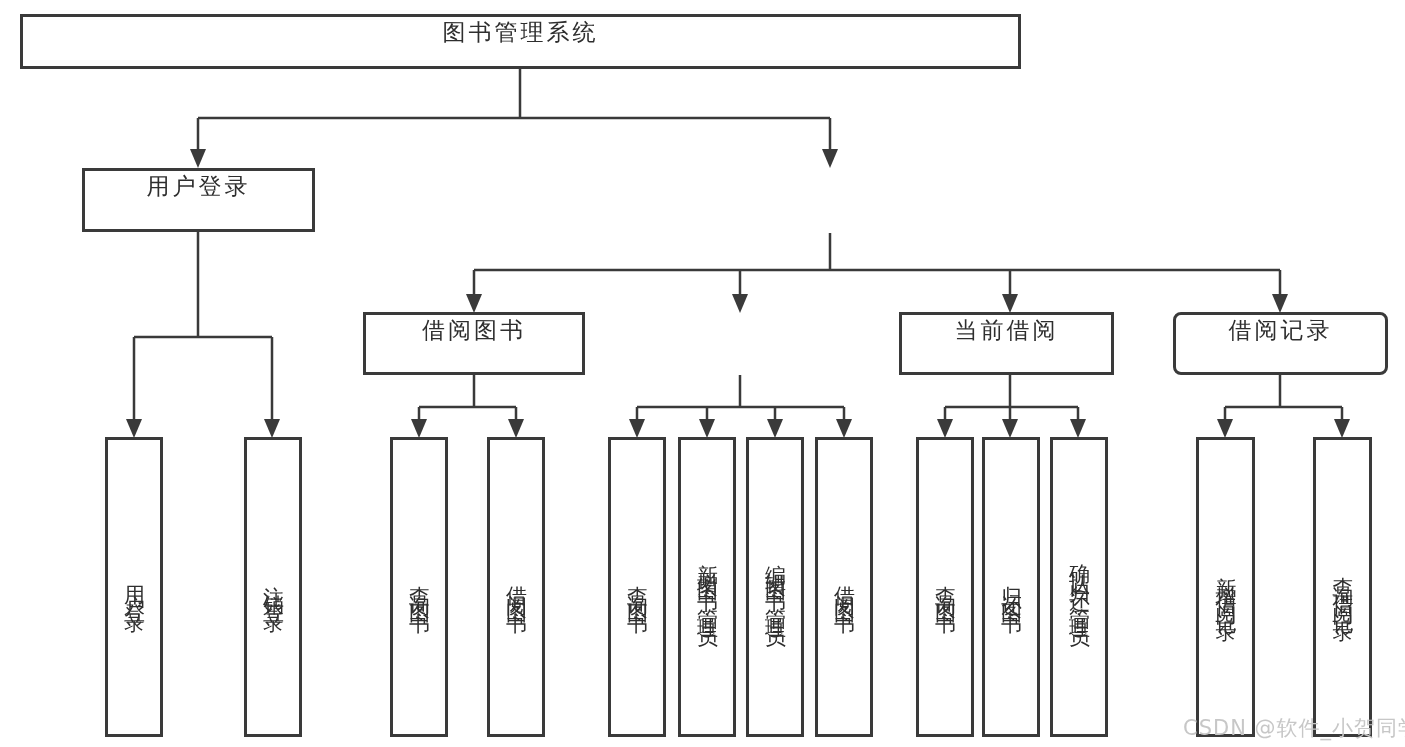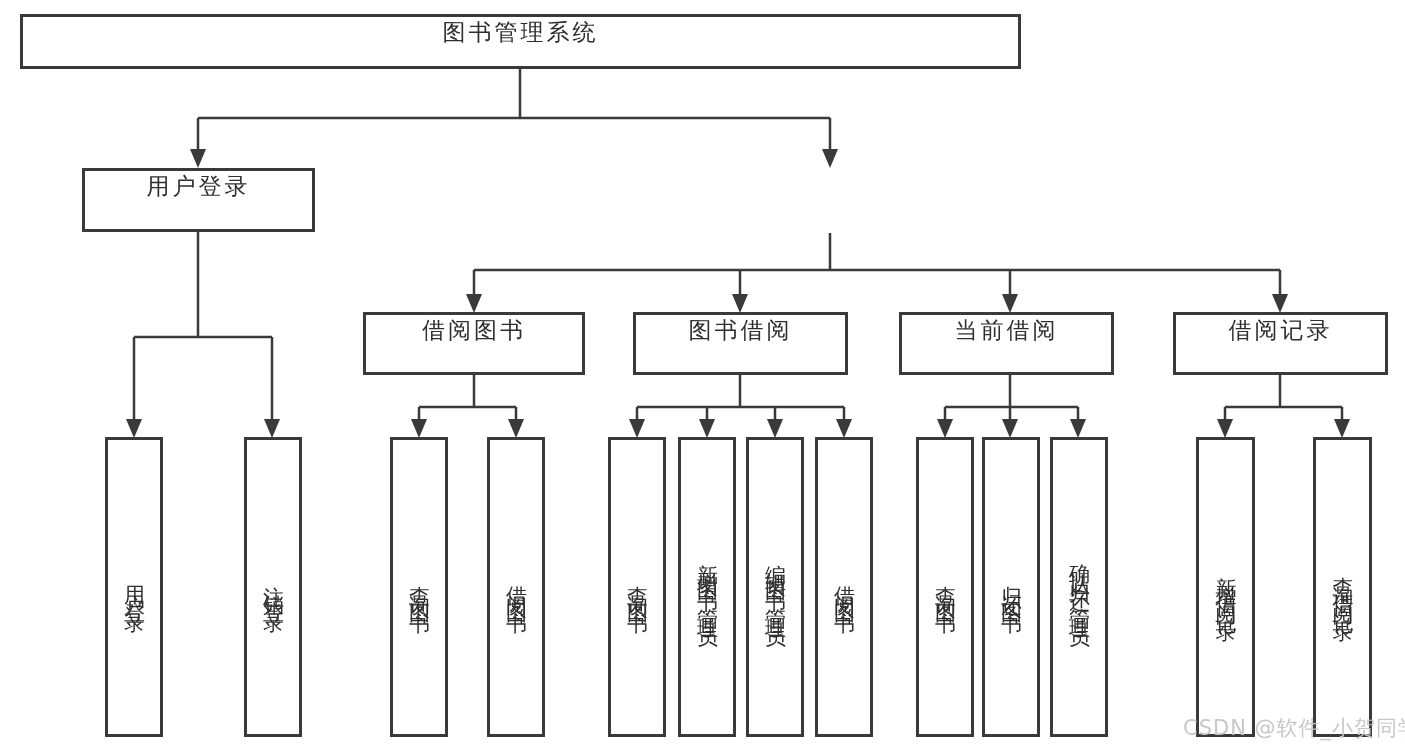--- a/index.html
+++ b/index.html
@@ -119,27 +119,24 @@
     <span class="hlabel">图书管理系统</span>
   </div>
 
   <div class="hbox" style="left:82px; top:168px; width:233px; height:64px;">
     <span class="hlabel">用户登录</span>
   </div>
 
   <div class="hbox" style="left:363px; top:312px; width:222px; height:63px;">
     <span class="hlabel">借阅图书</span>
   </div>
-  <div class="hbox" style="left:633px; top:312px; width:215px; height:63px;">
-    <span class="hlabel">图书借阅</span>
-  </div>
   <div class="hbox" style="left:899px; top:312px; width:215px; height:63px;">
     <span class="hlabel">当前借阅</span>
   </div>
-  <div class="hbox" style="left:1173px; top:312px; width:215px; height:63px;">
+  <div class="hbox" style="left:1173px; top:312px; width:215px; height:63px;border-radius:8px;">
     <span class="hlabel">借阅记录</span>
   </div>
 
   <div class="vbox" style="left:105px;">
     <span class="vlabel">用户登录</span>
   </div>
   <div class="vbox" style="left:244px;">
     <span class="vlabel">注销登录</span>
   </div>
 

